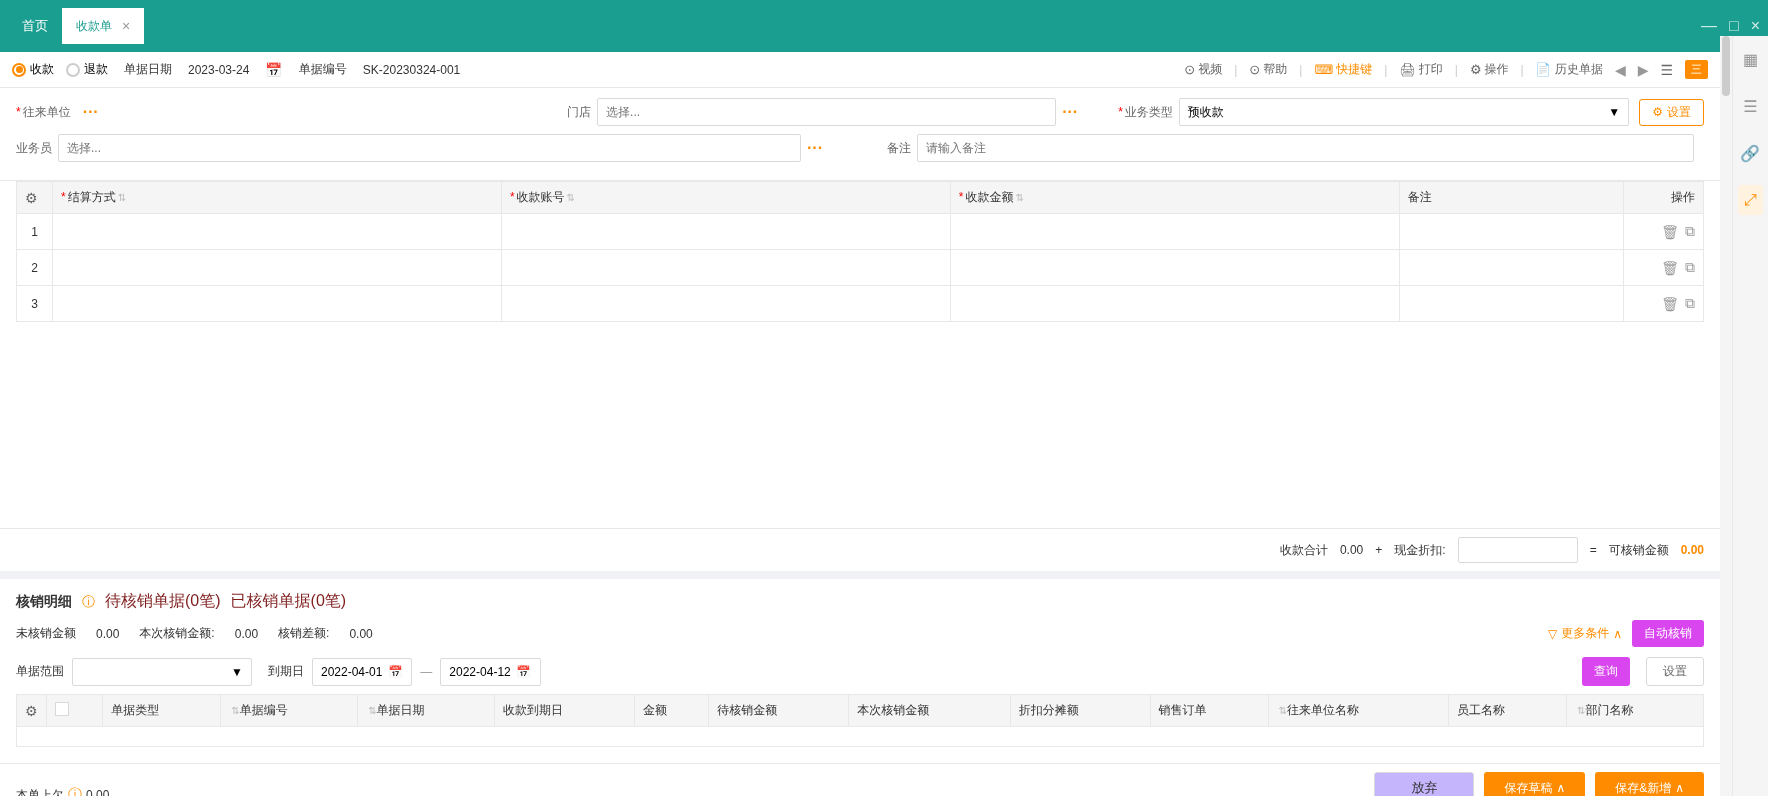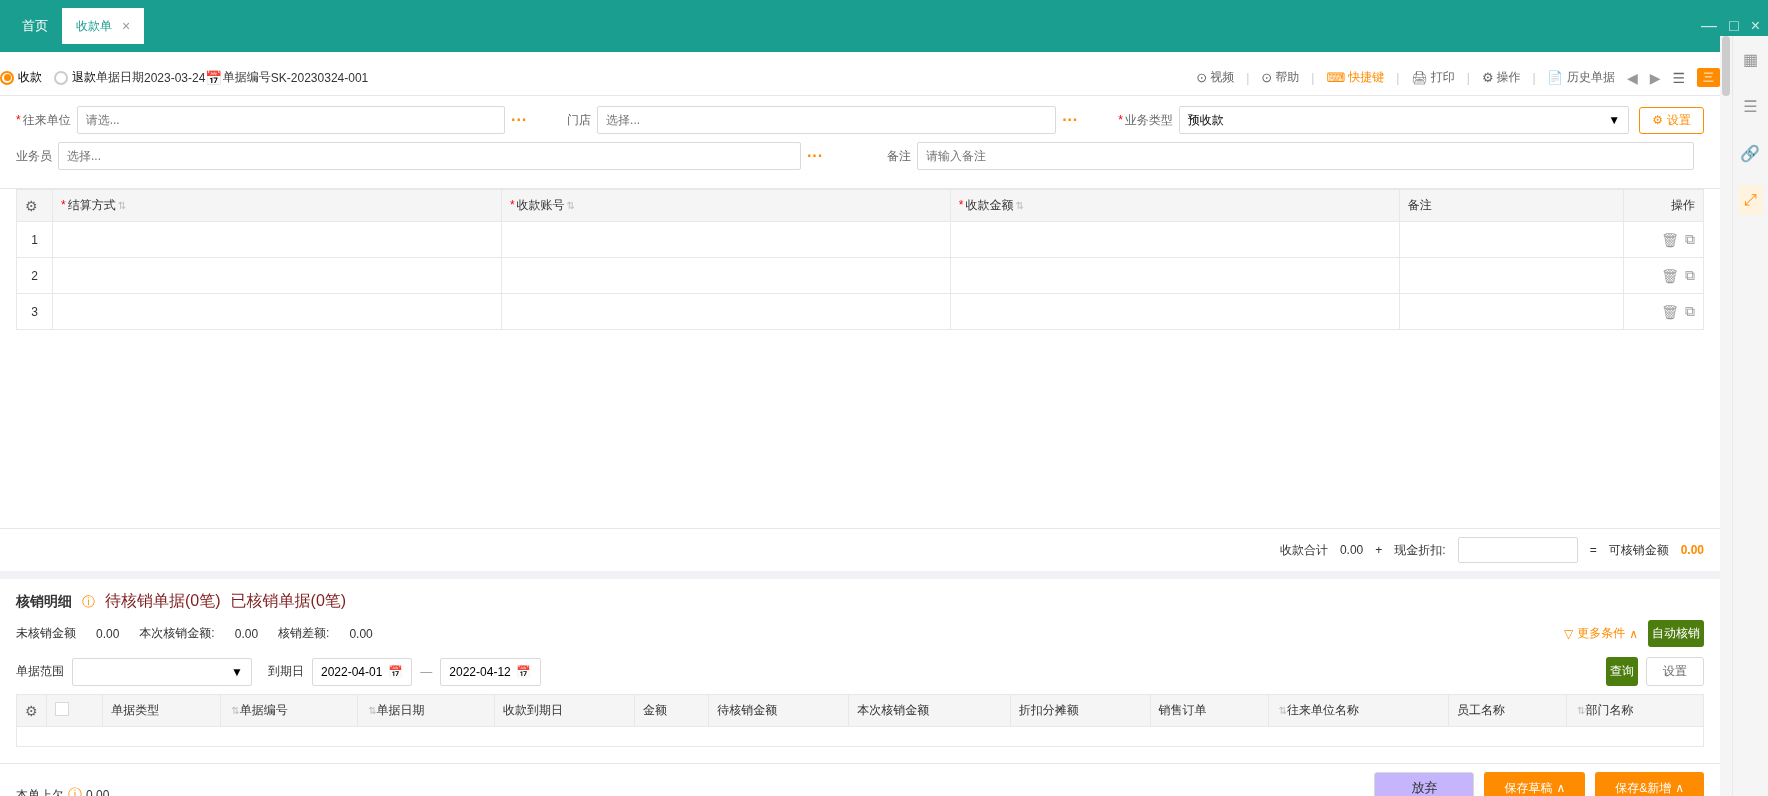--- a/index.html
+++ b/index.html
@@ -58,24 +58,24 @@
       height: calc(796px - 36px);
       overflow-y: auto;
       display: flex;
       flex-direction: column;
     }
 
     
     .toolbar {
       display: flex;
       align-items: center;
-      padding: 8px 0;
+      padding: 8px 12px;
       border-bottom: 1px solid #e8e8e8;
+      gap: 16px;
       flex-shrink: 0;
-      margin-top: 8px;
     }
     .radio-group {
       display: flex;
       align-items: center;
       gap: 12px;
     }
     .radio-item {
       display: flex;
       align-items: center;
       gap: 4px;
@@ -282,25 +282,25 @@
       height: 28px;
       border: 1px solid #d9d9d9;
       border-radius: 2px;
       padding: 0 8px;
       gap: 6px;
       background: #fff;
       cursor: pointer;
     }
     .date-sep { color: #999; }
     .btn-orange {
-      background: #4d7c0f;
+      background: #d946ef;
       color: #fff;
       border: none;
       border-radius: 3px;
-      padding: 5px 4px;
+      padding: 5px 12px;
       cursor: pointer;
       font-size: 12px;
     }
     .btn-outline {
       background: #fff;
       color: #666;
       border: 1px solid #d9d9d9;
       border-radius: 3px;
       padding: 5px 16px;
       cursor: pointer;
@@ -524,21 +524,20 @@
       <span class="orange-icon" style="color:#ff8c00; background:#ff8c00; color:#fff; padding:2px 6px; border-radius:2px; font-size:11px;">三</span>
     </div>
   </div>
 
   <div class="form-area">
     <div class="form-row">
 
       <div class="form-field" style="flex: 2; margin-right: 40px;">
         <span class="field-required">*</span>
         <span class="field-label">往来单位</span>
-        <input class="field-input placeholder-style" type="text" placeholder="请选..." style="">
         <span class="field-more">···</span>
       </div>
 
       <div class="form-field" style="flex: 2; margin-right: 40px;">
         <span class="field-label">门店</span>
         <input class="field-input placeholder-style" type="text" placeholder="选择..." style="">
         <span class="field-more">···</span>
       </div>
 
       <div class="form-field" style="flex: 2; margin-right: 10px;">
@@ -684,21 +683,21 @@
         <div class="date-input">
           <span>2022-04-01</span>
           <span>📅</span>
         </div>
         <span class="date-sep">—</span>
         <div class="date-input">
           <span>2022-04-12</span>
           <span>📅</span>
         </div>
       </div>
-      <div style="margin-left:auto; display:flex; gap:8px;">
+      <div style="margin-left:auto; display:flex; gap:16px;">
         <button class="btn-orange">查询</button>
         <button class="btn-outline">设置</button>
       </div>
     </div>
 
     <table class="bottom-table">
       <thead>
         <tr>
           <th class="checkbox-th">
             <span class="th-gear">⚙</span>

